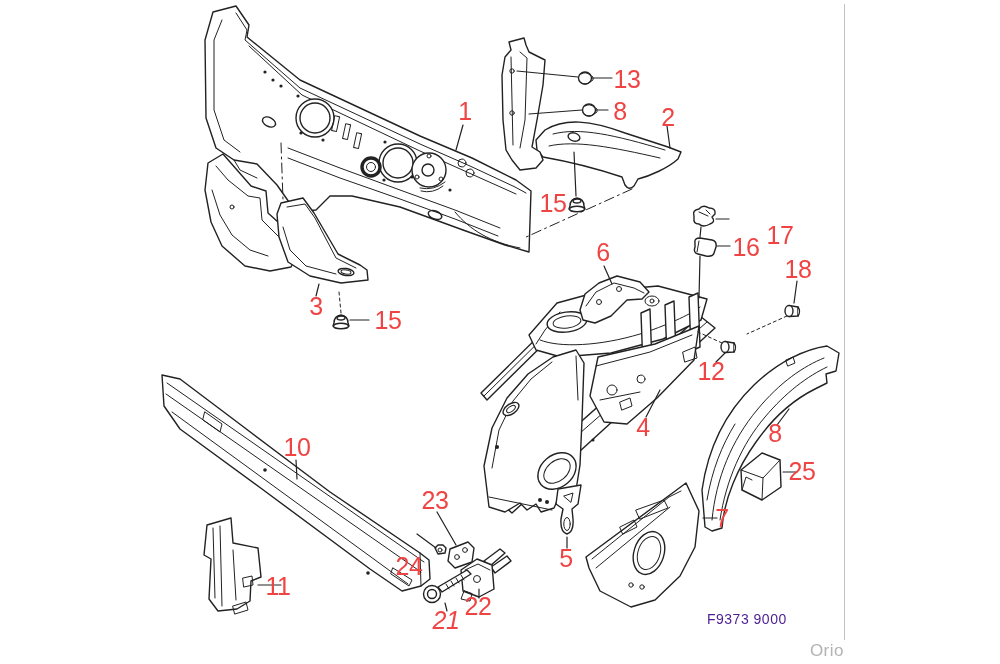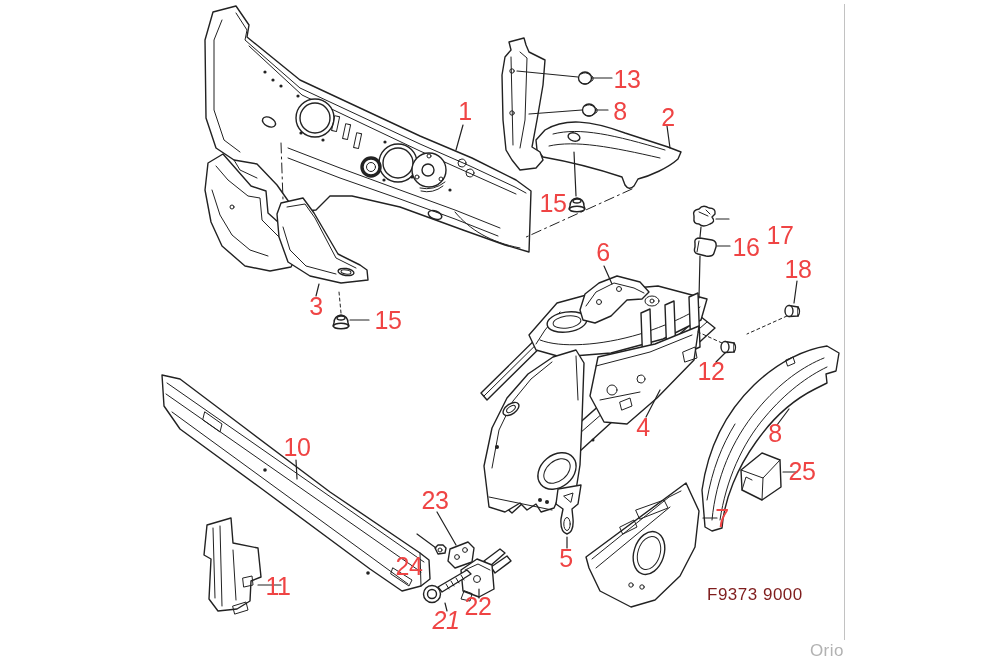--- a/index.html
+++ b/index.html
@@ -8,21 +8,21 @@
     background:#ffffff;font-family:"Liberation Sans",sans-serif;
   }
   #stage{position:absolute;inset:0;}
   svg{position:absolute;left:0;top:0;}
   .callout{
     position:absolute;transform:translate(-50%,-50%);
     font-size:25px;line-height:1;color:#ef4444;letter-spacing:-0.5px;
     cursor:pointer;user-select:none;white-space:nowrap;text-align:right;
   }
   #figure-code{
-    position:absolute;left:707px;top:585px;font-size:17px;color:#7f1d1d;
+    position:absolute;left:707px;top:611px;font-size:14px;color:#4c1d95;
     letter-spacing:0.5px;
   }
   #brand-mark{
     position:absolute;left:782px;top:641px;width:62px;text-align:right;
     font-size:17px;color:#b2b2b2;letter-spacing:0.5px;
   }
   #page-divider{
     position:absolute;left:844px;top:4px;width:1px;height:636px;background:#c2c2c2;
   }
 </style>

